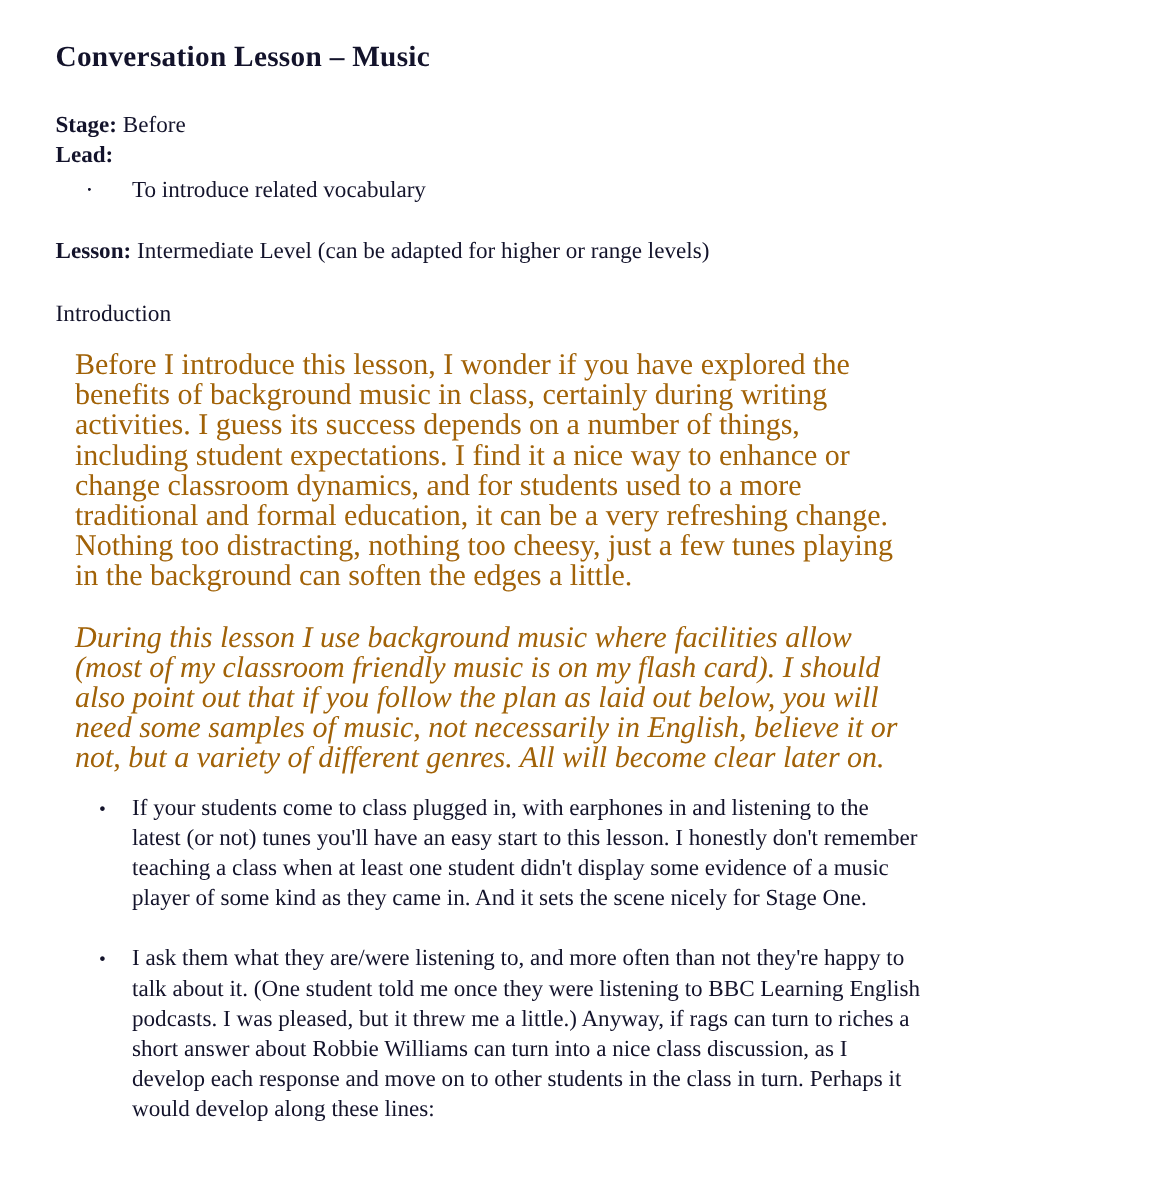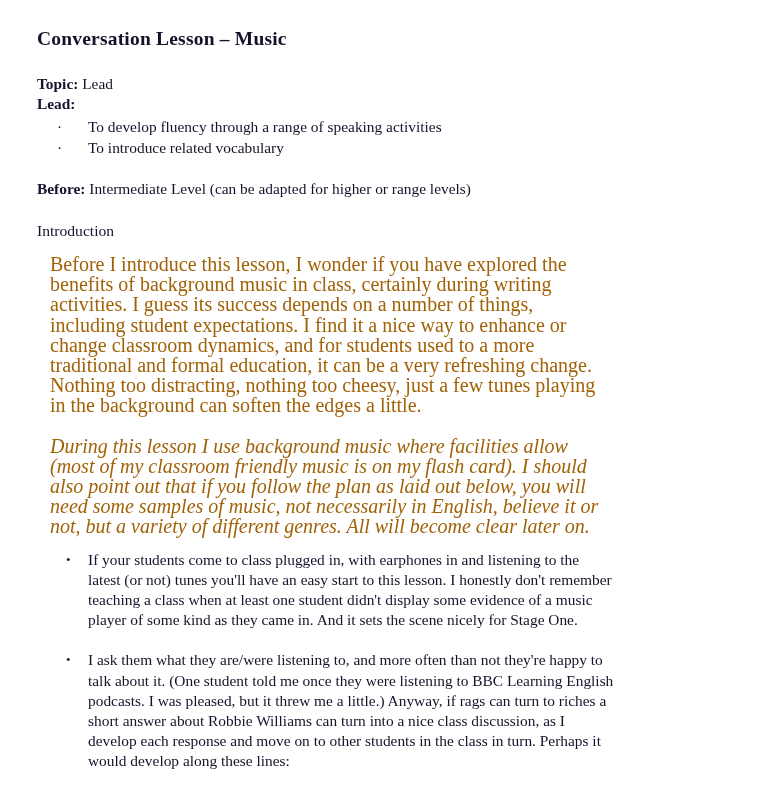--- a/index.html
+++ b/index.html
@@ -127,41 +127,40 @@
 </head>
 <body>
 
 <div class="page">
 
   <h1 class="doc-title">Conversation Lesson – Music</h1>
 
   <div class="meta-block">
 
     <div class="meta-line">
-      <b>Topic:</b>
-      <span>Lead</span>
+      <b>Stage:</b>
+      <span>Before</span>
     </div>
 
     <div class="meta-line">
       <b>Lead:</b>
     </div>
 
     <ul class="aims">
       <li>
         <span class="dash">·</span>
-        <span>To develop fluency through a range of speaking activities</span>
       </li>
       <li>
         <span class="dash">·</span>
         <span>To introduce related vocabulary</span>
       </li>
     </ul>
 
     <div class="meta-line level-line">
-      <b>Before:</b>
+      <b>Lesson:</b>
       <span>Intermediate  Level (can be adapted for higher or range levels)</span>
     </div>
 
   </div>
 
   <div class="section-heading">Introduction</div>
 
   <p class="body-text">Before I introduce this lesson, I wonder if you have explored the benefits of background music in class, certainly during writing activities. I guess its success depends on a number of things, including student expectations. I find it a nice way to enhance or change classroom dynamics, and for students used to a more traditional and formal education, it can be a very refreshing change. Nothing too distracting, nothing too cheesy, just a few tunes playing in the background can soften the edges a little.</p>
 
   <p class="body-text spaced">During this lesson I use background music where facilities allow (most of my classroom friendly music is on my flash card). I should also point out that if you follow the plan as laid out below, you will need some samples of music, not necessarily in English, believe it or not, but a variety of different genres. All will become clear later on.</p>

